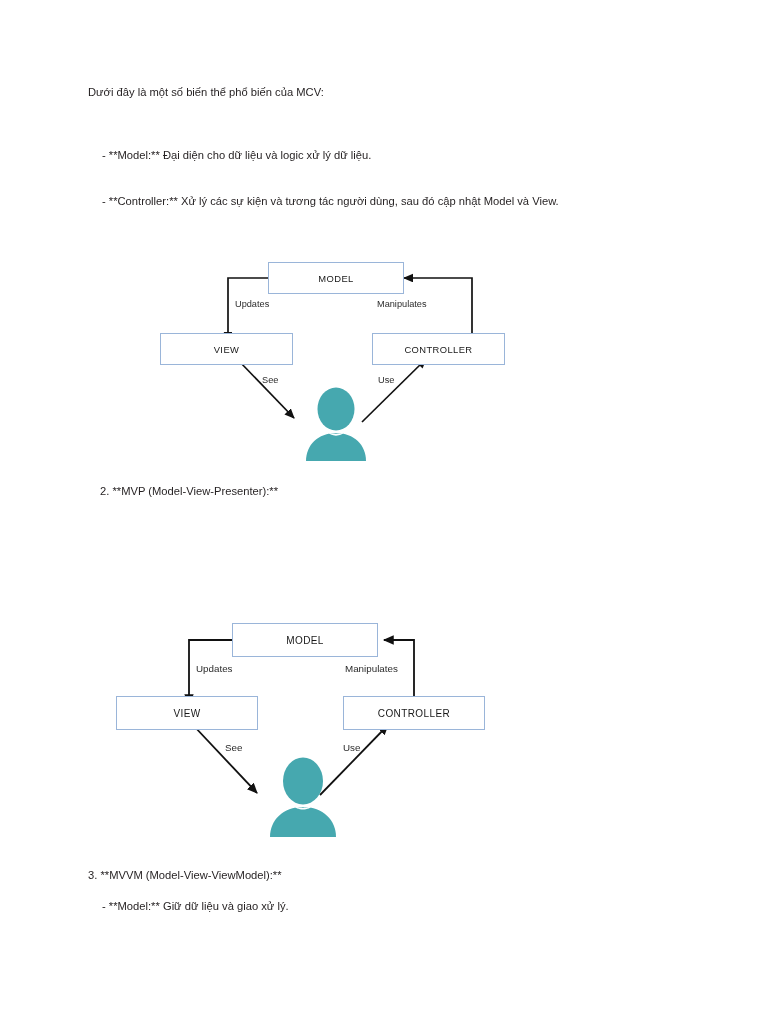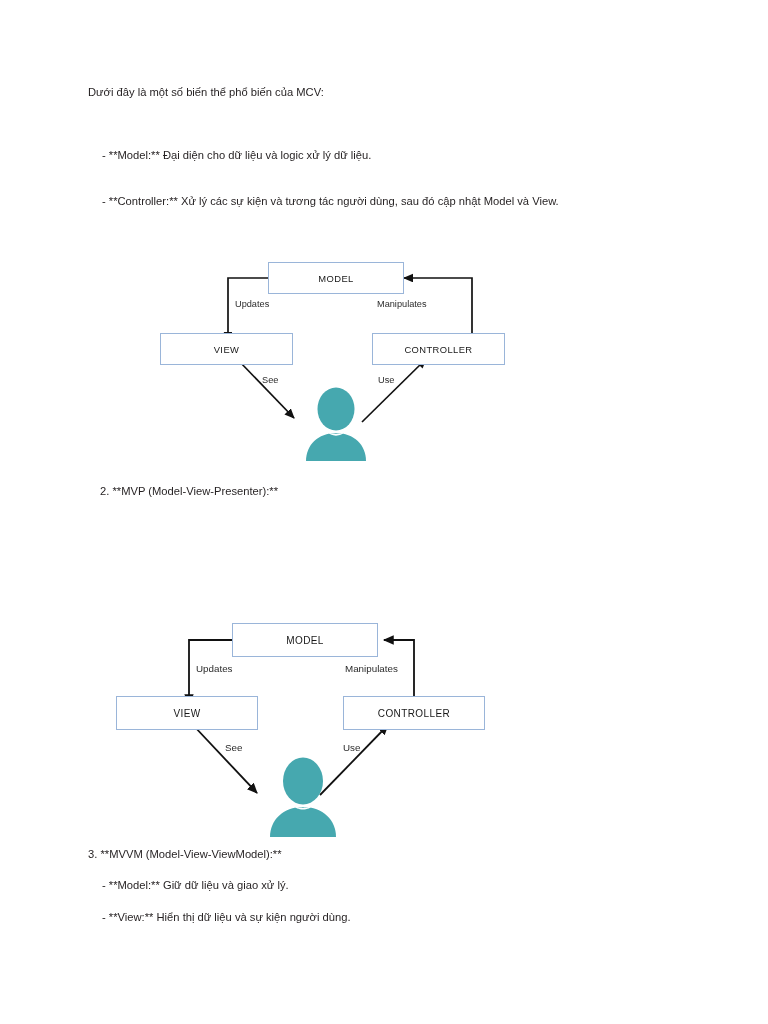--- a/index.html
+++ b/index.html
@@ -82,21 +82,21 @@
     left: 0; top: 0;
     width: 100%;
     height: 100%;
     overflow: visible;
   }
 
   .person { position: absolute; }
 
   
   .doc2 { position: absolute; left: 88px; top: 483px; width: 620px; margin-left: 12px; }
-  .doc3 { position: absolute; left: 88px; top: 846px; width: 620px; }
+  .doc3 { position: absolute; left: 88px; top: 867px; width: 620px; }
 </style>
 </head>
 <body>
 
 <div class="page">
 
   <div class="doc">
     <p class="para">Dưới đây là một số biến thể phổ biến của MCV:</p>
     <div class="gap-intro"></div>
     <div class="gap-line"></div>
@@ -199,16 +199,15 @@
         <path d="M26.5,50 C29,56 43,56 45.5,50 C43,53.5 29,53.5 26.5,50 Z" fill="#ffffff"></path>
       </svg>
     </div>
   </div>
 
   <div class="doc3">
     <p class="para">3. **MVVM (Model-View-ViewModel):**</p>
     <div class="gap-line"></div>
     <p class="para indent">- **Model:** Giữ dữ liệu và giao xử lý.</p>
     <div class="gap-line"></div>
-    <p class="para indent">- **View:** Hiển thị dữ liệu và sự kiện người dùng.</p>
   </div>
 
 </div>
 
 </body></html>

